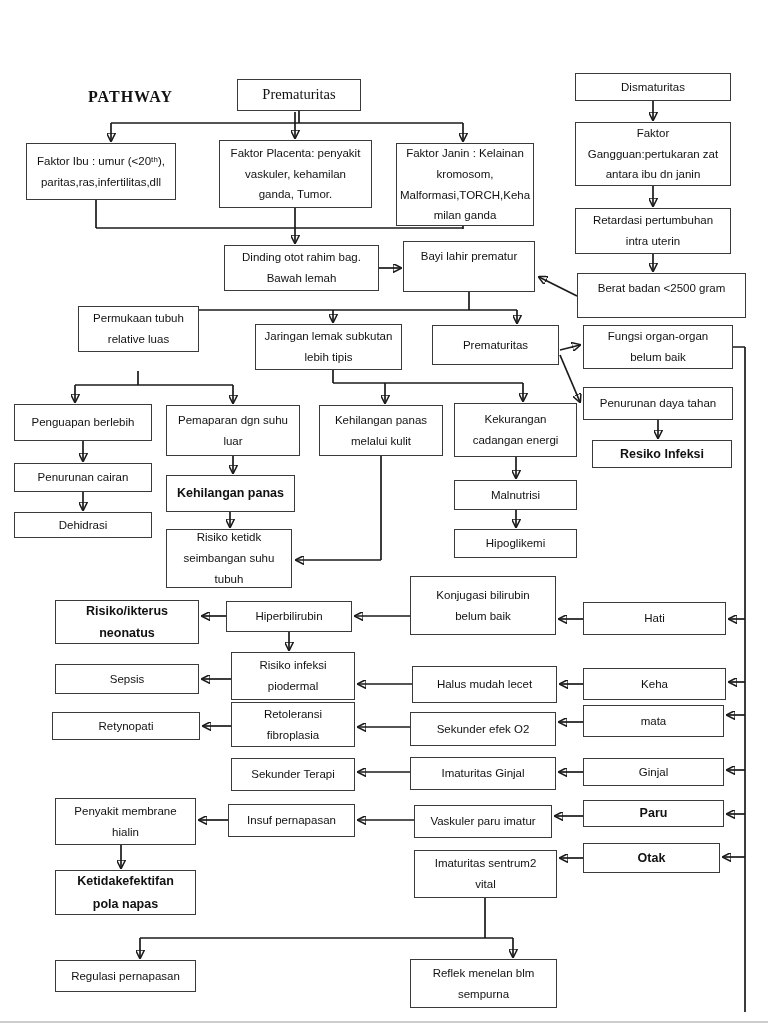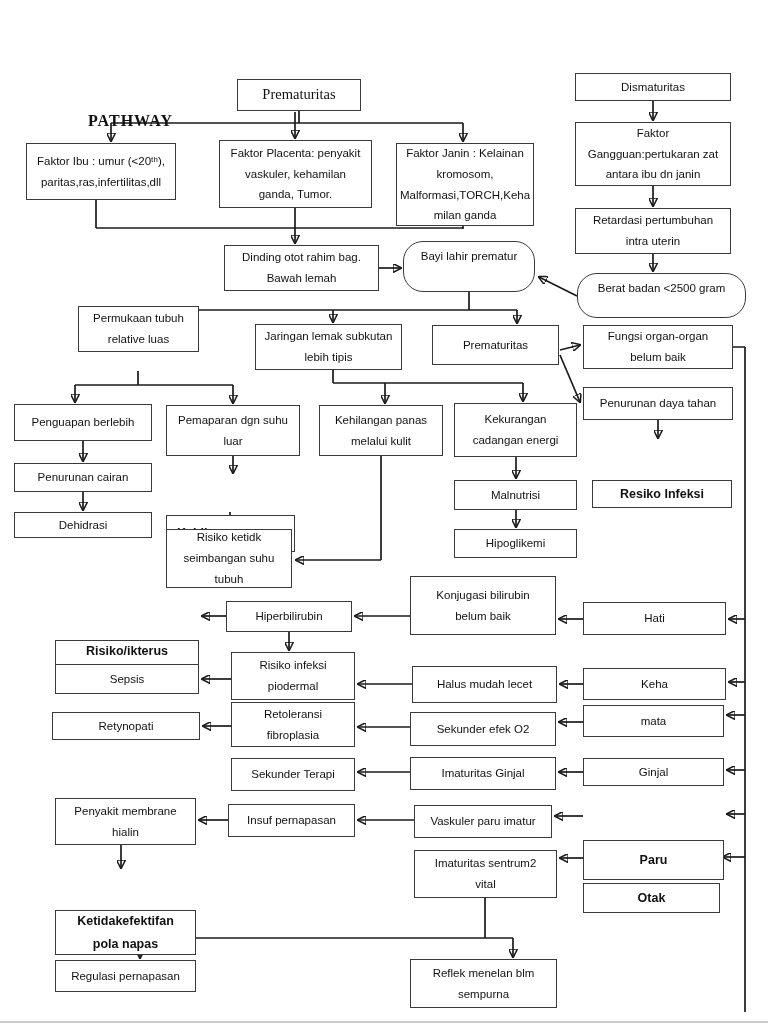--- a/index.html
+++ b/index.html
@@ -4,25 +4,25 @@
 <style>
   html,body{margin:0;padding:0;background:#fff;}
   .page{position:relative;width:768px;height:1024px;background:#ffffff;overflow:hidden;
         font-family:"Liberation Sans",sans-serif;color:#111;}
   svg.wires{position:absolute;left:0;top:0;z-index:0;}
   svg.wires path{stroke:#1b1b1b;stroke-width:1.7;fill:none;}
   .node{position:absolute;z-index:1;box-sizing:border-box;border:1.6px solid #3a3a3a;background:#fff;
         display:flex;align-items:center;justify-content:center;text-align:center;
         font-size:11.5px;line-height:1.8;padding:1px 4px;}
   .node .lbl{white-space:pre-line;}
-  .node.top{align-items:flex-start;padding-top:4px;border-radius:20px;}
-  .node.bold{font-weight:bold;font-size:12.5px;margin-top:40px;}
+  .node.top{align-items:flex-start;padding-top:4px;}
+  .node.bold{font-weight:bold;font-size:12.5px;}
   .node.serif{font-family:"Liberation Serif",serif;font-size:14.5px;line-height:1.2;}
   .title{position:absolute;z-index:1;left:88px;top:88px;font-family:"Liberation Serif",serif;
-         font-weight:bold;font-size:16px;letter-spacing:1px;margin-top:24px;}
+         font-weight:bold;font-size:16px;letter-spacing:1px;}
   .page-edge{position:absolute;left:0;top:1021px;width:768px;height:2px;background:#cccccc;z-index:1;}
 </style>
 </head>
 <body>
 
 <div class="page">
 
   <svg class="wires" width="768" height="1024" viewBox="0 0 768 1024" aria-hidden="true">
     <defs>
       <marker id="ah" viewBox="0 0 10 10" refX="9" refY="5" markerWidth="9" markerHeight="9" orient="auto" markerUnits="userSpaceOnUse">
@@ -253,21 +253,21 @@
   <div class="node" style="left:55px;top:798px;width:141px;height:47px">
       <span class="lbl">Penyakit membrane
 hialin</span>
     </div>
   <div class="node" style="left:228px;top:804px;width:127px;height:33px">
       <span class="lbl">Insuf pernapasan</span>
     </div>
   <div class="node" style="left:414px;top:805px;width:138px;height:33px">
       <span class="lbl">Vaskuler paru imatur</span>
     </div>
-  <div class="node bold" style="left:583px;top:800px;width:141px;height:40px">
+  <div class="node bold" style="left:583px;top:800px;width:141px;height:27px">
       <span class="lbl">Paru</span>
     </div>
   <div class="node bold" style="left:55px;top:870px;width:141px;height:45px">
       <span class="lbl">Ketidakefektifan
 pola napas</span>
     </div>
   <div class="node" style="left:414px;top:850px;width:143px;height:48px">
       <span class="lbl">Imaturitas sentrum2
 vital</span>
     </div>

